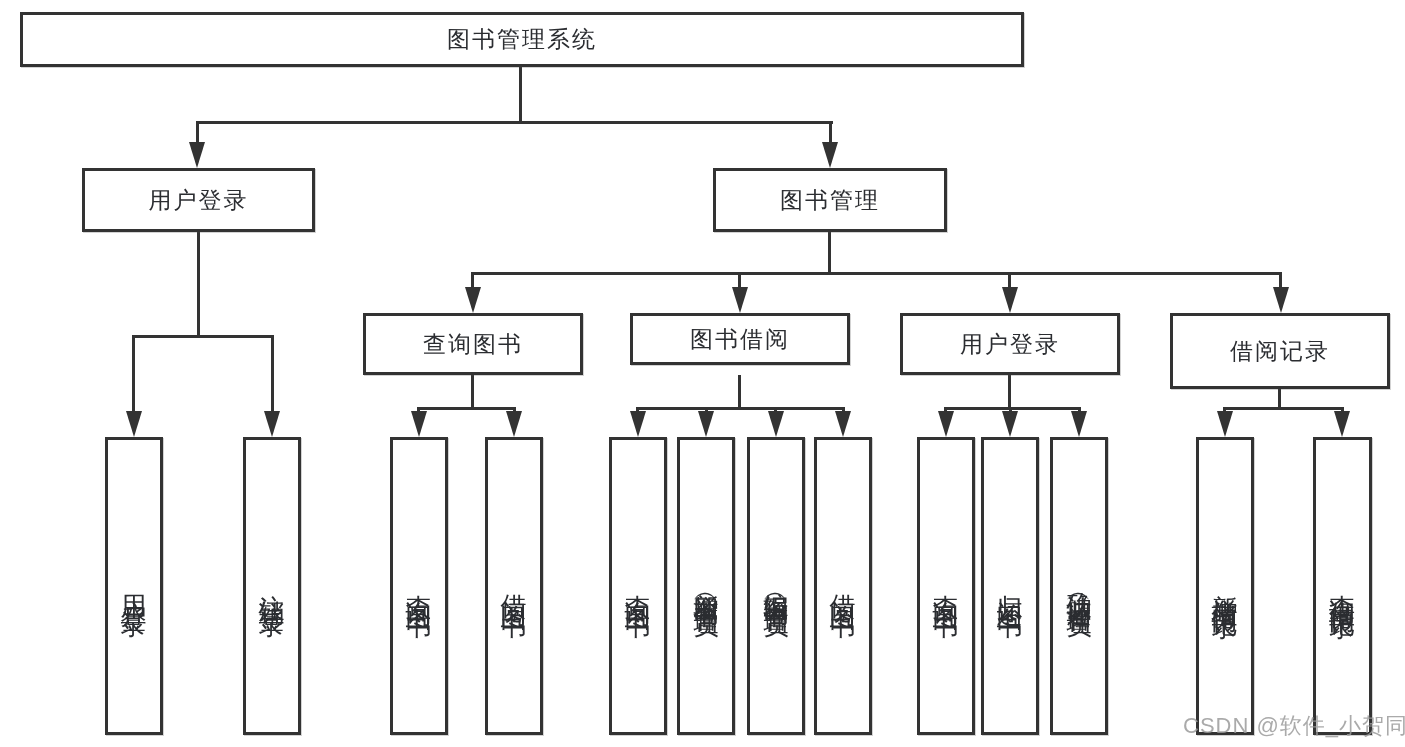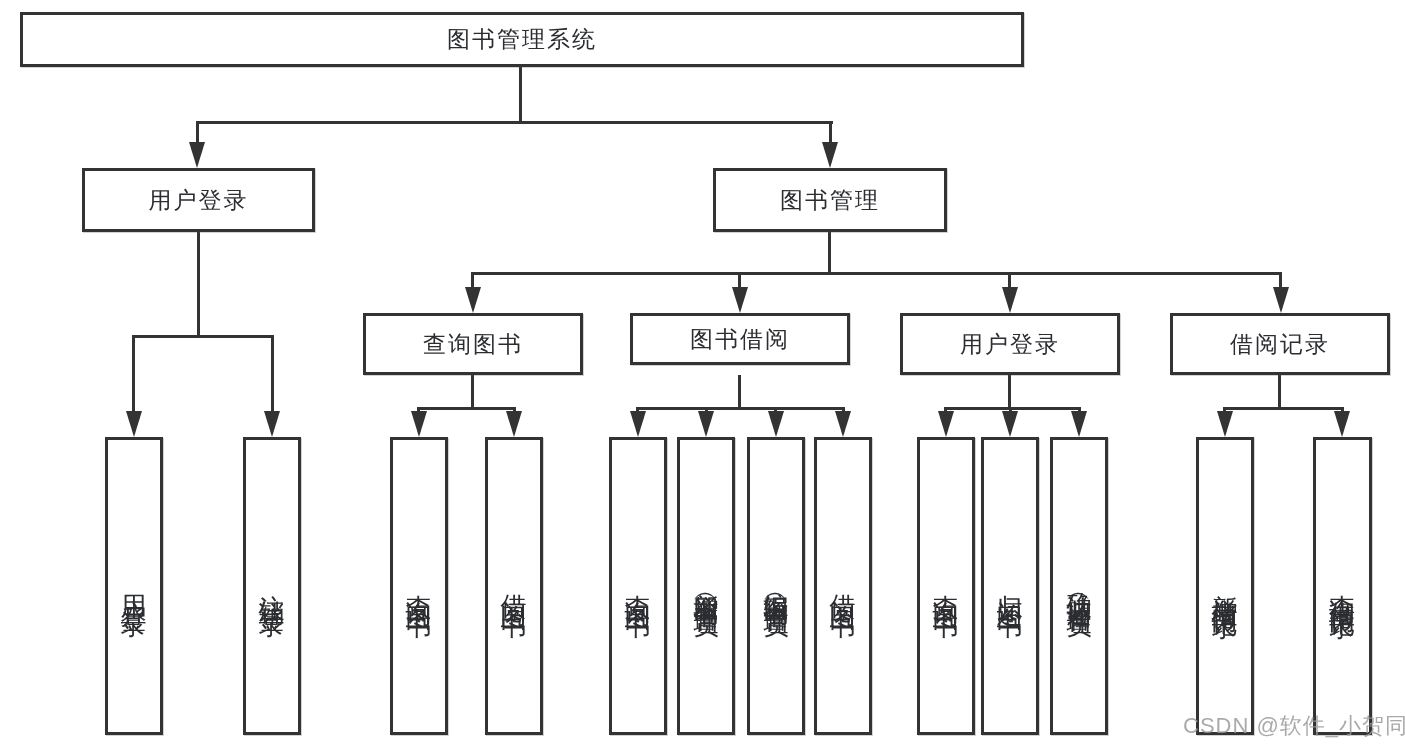--- a/index.html
+++ b/index.html
@@ -103,21 +103,21 @@
 
   <div class="box" style="left:363px;top:313px;width:220px;height:62px;">
     <span class="hlabel">查询图书</span>
   </div>
   <div class="box" style="left:630px;top:313px;width:220px;height:52px;">
     <span class="hlabel">图书借阅</span>
   </div>
   <div class="box" style="left:900px;top:313px;width:220px;height:62px;">
     <span class="hlabel">用户登录</span>
   </div>
-  <div class="box" style="left:1170px;top:313px;width:220px;height:62px;">
+  <div class="box" style="left:1170px;top:313px;width:220px;height:76px;">
     <span class="hlabel">借阅记录</span>
   </div>
 
   <div class="line" style="left:471px;top:375px;width:3px;height:35px;"></div>
   <div class="line" style="left:417px;top:407px;width:99px;height:3px;"></div>
   <div class="line" style="left:417px;top:407px;width:3px;height:12px;"></div>
   <div class="line" style="left:513px;top:407px;width:3px;height:12px;"></div>
   <div class="arrow" style="left:411px;top:411px;"></div>
   <div class="arrow" style="left:506px;top:411px;"></div>
 

